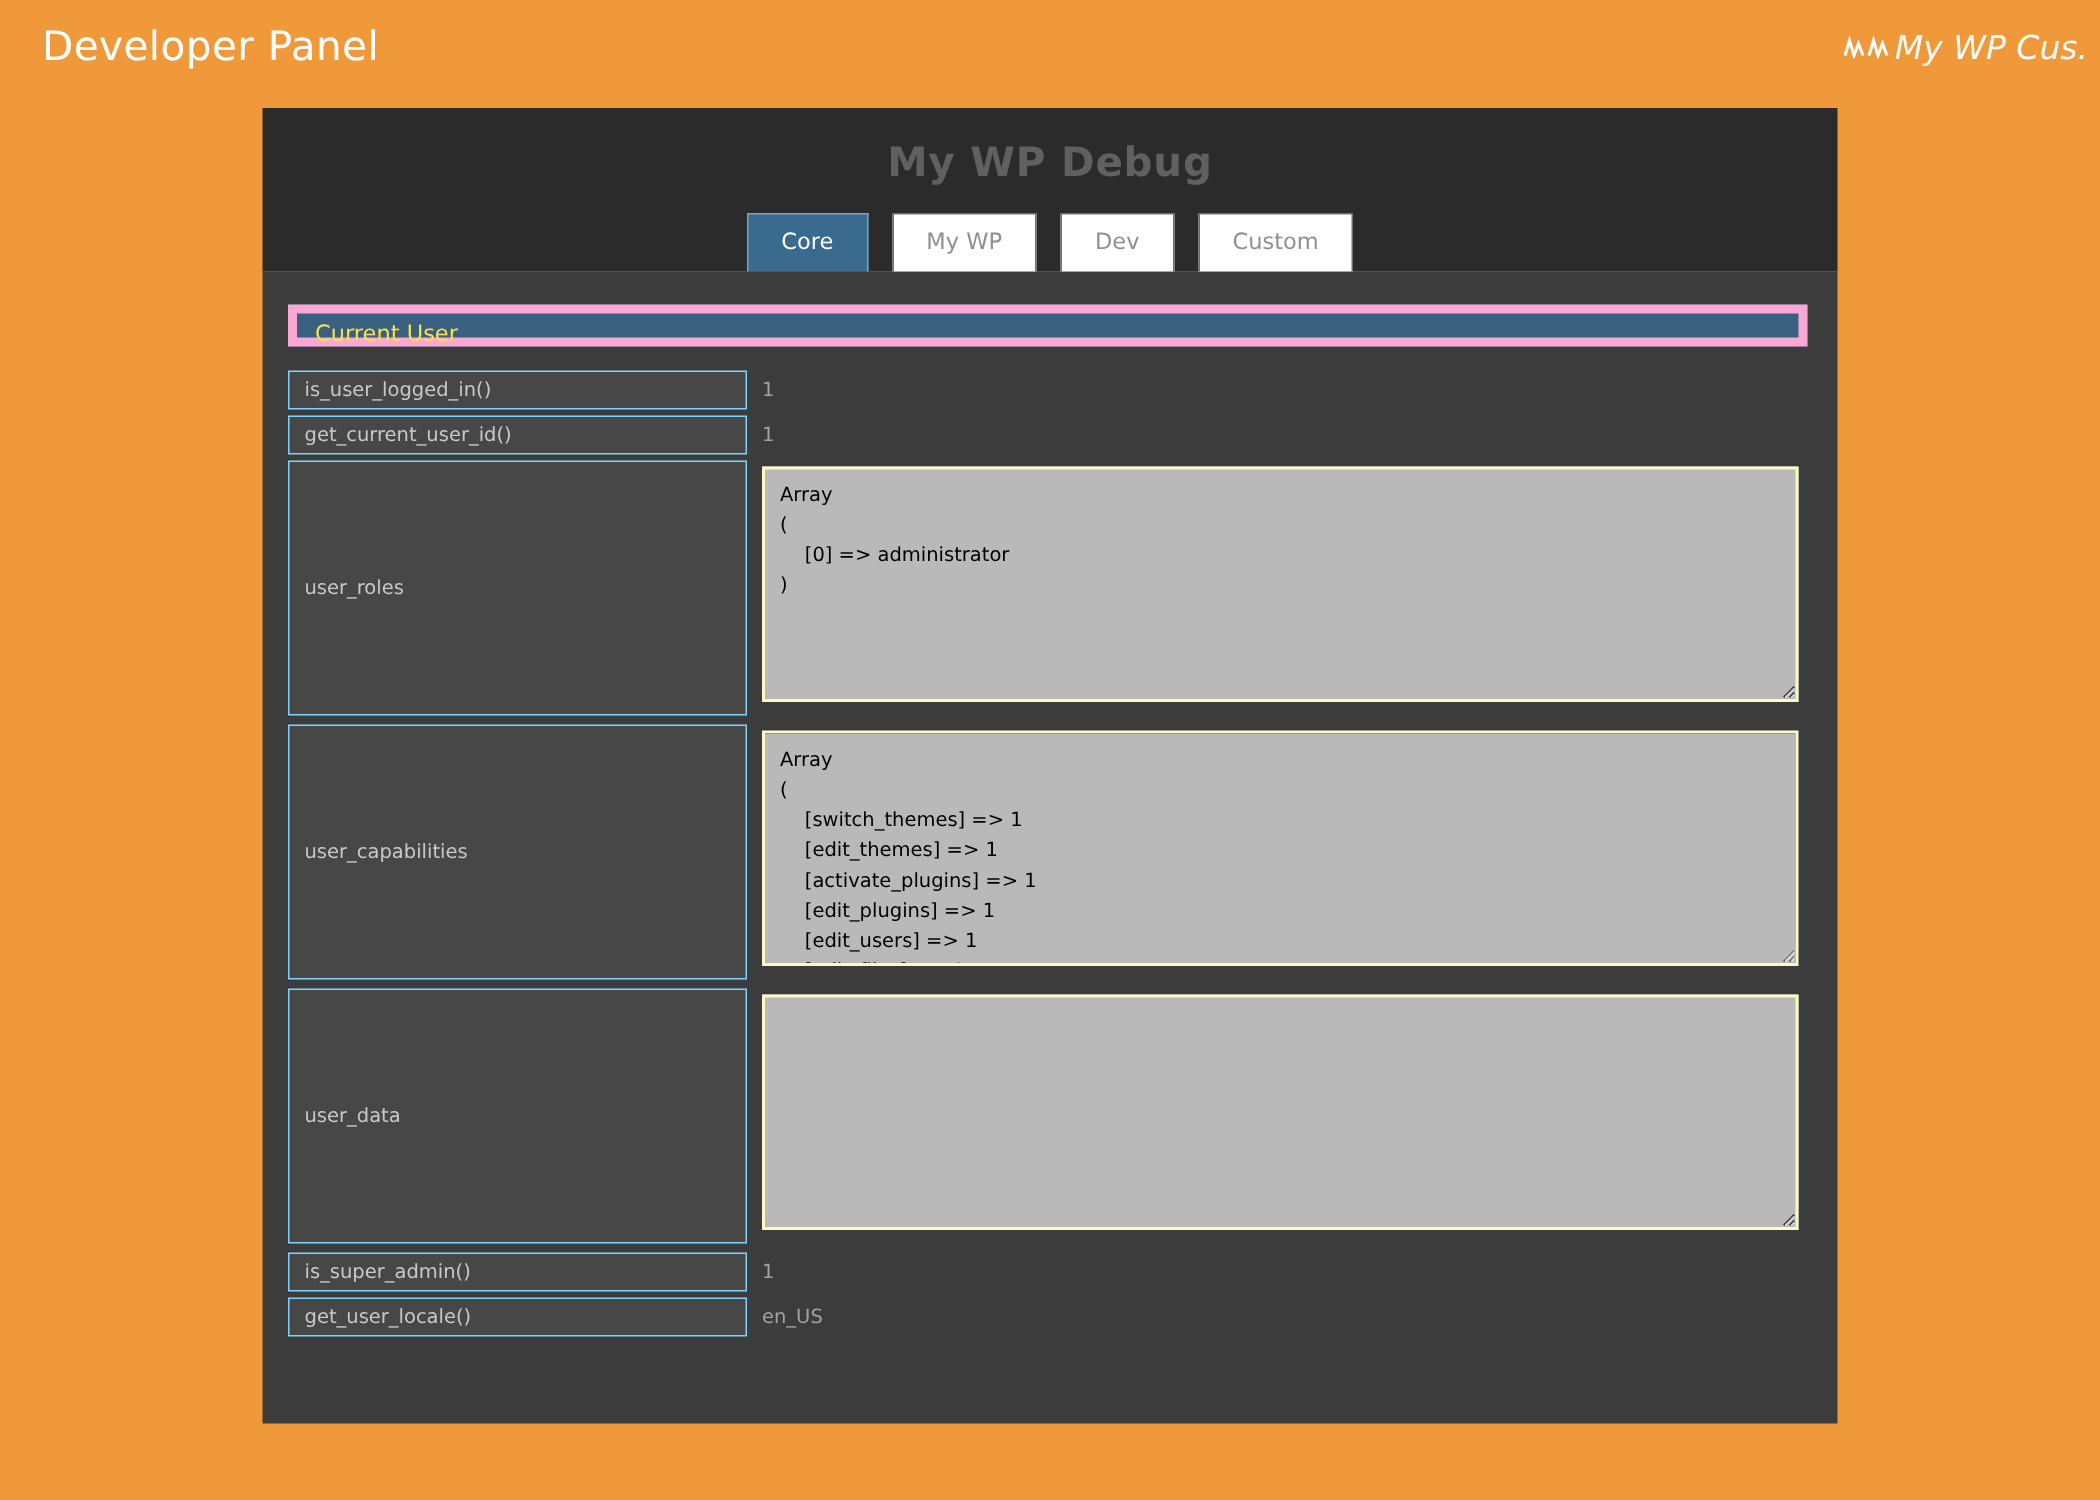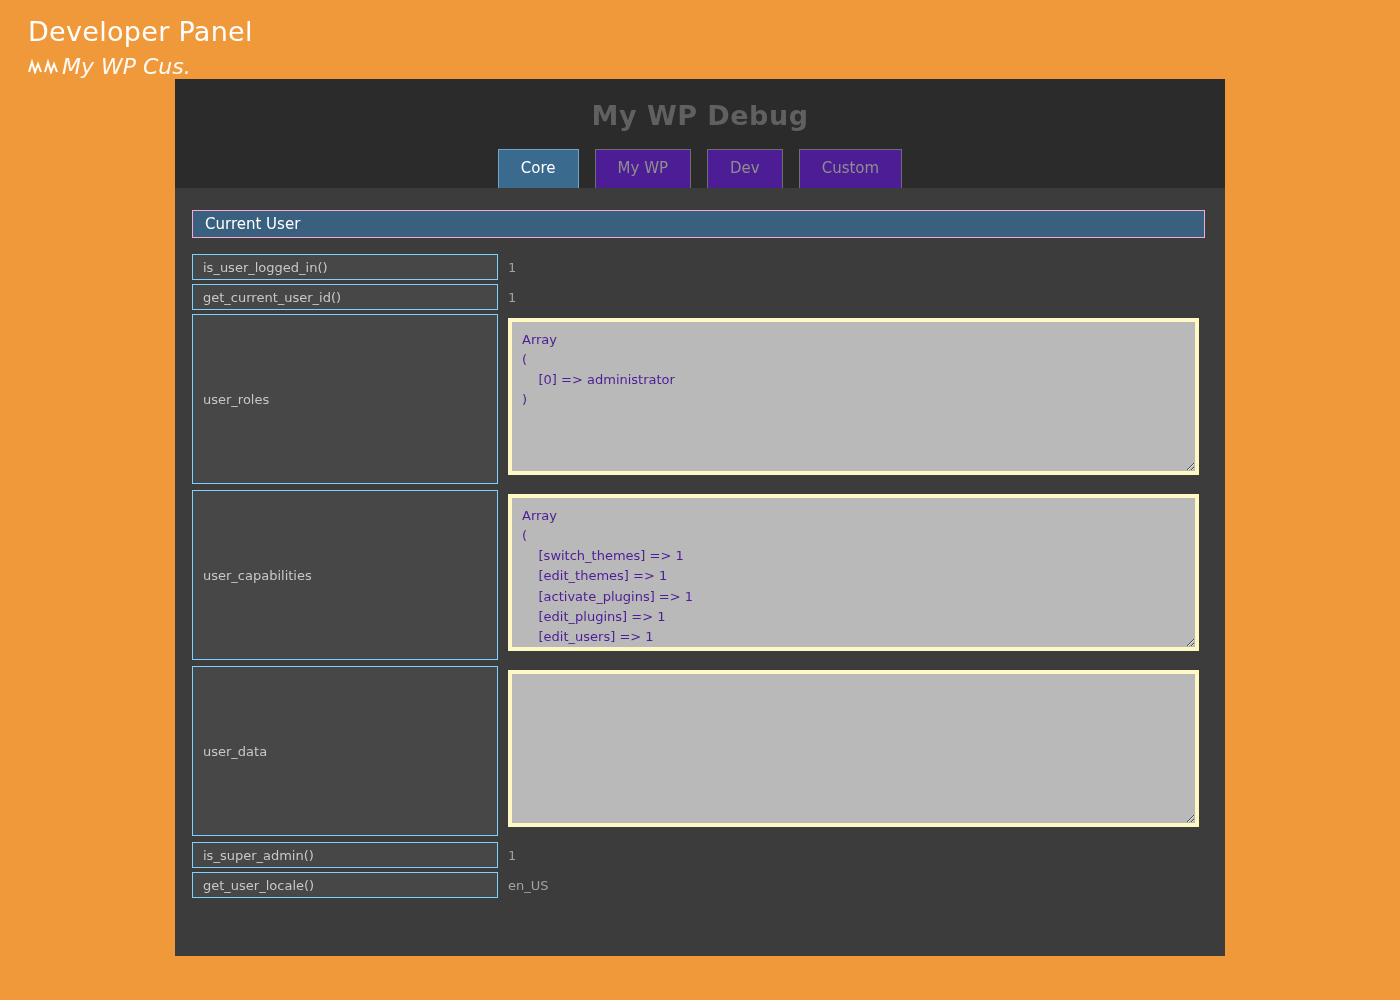--- a/index.html
+++ b/index.html
@@ -5,45 +5,44 @@
   * { margin: 0; padding: 0; box-sizing: border-box; }
   html, body { width: 1400px; height: 1000px; }
   body {
     background: var(--bg, #F0993B);
     font-family: "DejaVu Sans", "Liberation Sans", sans-serif;
     overflow: hidden;
   }
 
   
   .topbar {
-    height: 79px;
+    height: 58px;
     display: flex;
     justify-content: space-between;
     align-items: flex-start;
     padding: 16px 8px 0 28px;
-    flex-direction: column;
   }
   .topbar h1 {
     color: #ffffff;
     font-size: 27px;
     font-weight: normal;
     letter-spacing: 0.3px;
   }
   .brand {
     display: flex;
     align-items: flex-start;
     gap: 2px;
     color: rgba(255,255,255,0.95);
     font-size: 22px;
     font-style: italic;
     margin-top: 4px;
   }
 
   
-  .panel { width: 1050px; margin: 0 auto; }
+  .panel { width: 1050px; margin: 14px auto; }
 
   .panel-head {
     background: var(--panel-head, #2B2B2B);
     padding-top: 21px;
   }
   .panel-title {
     text-align: center;
     color: #606060;
     font-size: 27px;
     font-weight: bold;
@@ -54,43 +53,43 @@
     justify-content: center;
     align-items: flex-end;
     gap: 16px;
     margin-top: 18px;
   }
   .tab {
     height: 39px;
     line-height: 37px;
     padding: 0 22px;
     font-size: 15px;
-    background: #4c1d95;
+    background: #ffffff;
     border: 1px solid #6E6E6E;
     border-bottom: none;
     color: #8F8F8F;
     cursor: pointer;
     white-space: nowrap;
   }
   .tab.active {
     background: var(--tab-active, #3B6A8F);
     border-color: #71A4C9;
     color: #ffffff;
   }
 
   .panel-body {
     background: var(--panel-body, #3C3C3C);
     padding: 22px 20px 26px 17px;
     min-height: 768px;
   }
 
   .section-bar {
     background: var(--section-bar, #3A6080);
-    border: 1px solid #f9a8d4;
-    color: #ffffff;
+    border: 6px solid #f9a8d4;
+    color: #fde047;
     height: 28px;
     line-height: 26px;
     padding-left: 12px;
     font-size: 15px;
     margin-bottom: 16px;
   }
 
   
   .row { display: flex; margin-bottom: 4px; }
   .cell-label {
@@ -114,22 +113,22 @@
   }
   .row.tall { margin-bottom: 6px; }
   .row.tall .cell-label { height: 170px; text-align: center; }
   .row.tall .cell-value { flex: 1; padding: 4px 6px 0 10px; }
 
   textarea {
     display: block;
     width: 100%;
     height: 157px;
     background: var(--ta-bg, #B9B9B9);
-    border: 4px solid #fef9c3;
-    color: #4c1d95;
+    border: 2px solid #fef9c3;
+    color: #000000;
     font-family: "DejaVu Sans", "Liberation Sans", sans-serif;
     font-size: 13px;
     line-height: 1.55;
     padding: 8px 10px;
     resize: both;
     overflow: auto;
   }
   textarea.cap-scroll { overflow-y: scroll; }
   textarea.cap-scroll::-webkit-scrollbar { width: 15px; }
   textarea.cap-scroll::-webkit-scrollbar-track { background: #C6C6C6; border-left: 1px solid #9A9A9A; }

